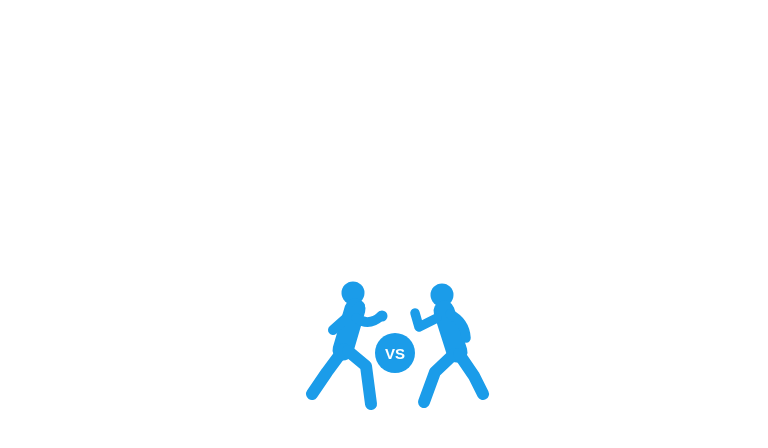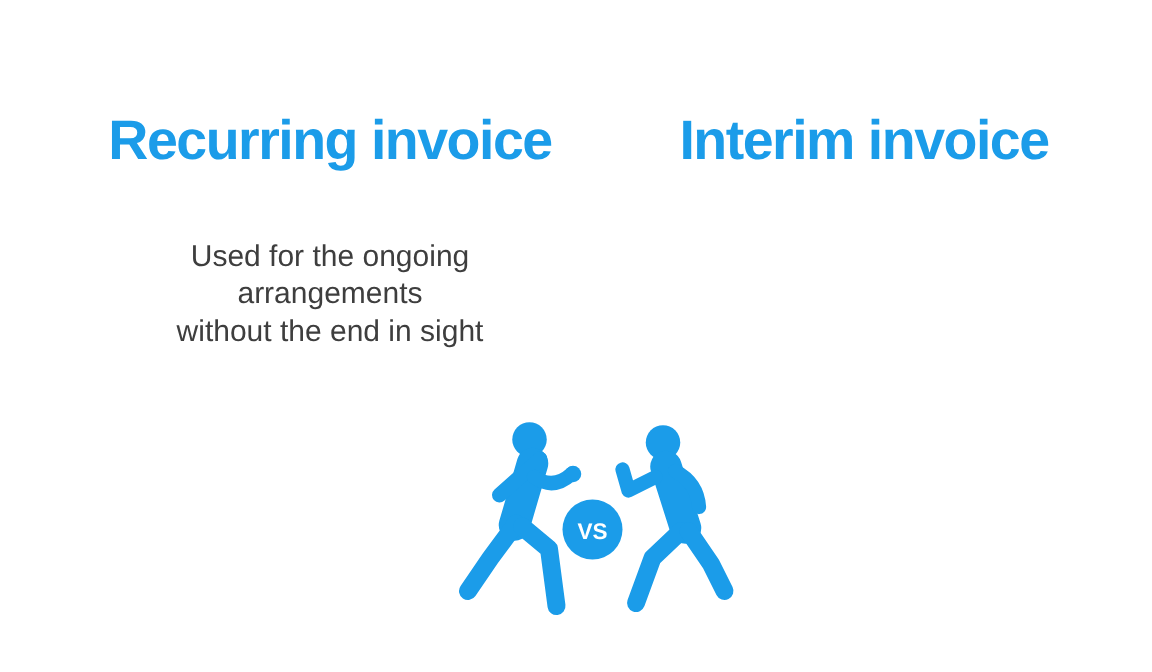--- a/index.html
+++ b/index.html
@@ -52,29 +52,22 @@
     font-weight:bold;
     font-size:15px;
     fill:#ffffff;
   }
 </style>
 </head>
 <body>
 
 <div class="canvas">
 
-  <div class="col col-left">
-    <h1 class="col-title">Recurring invoice</h1>
-    <p class="col-desc">Used for the ongoing
-arrangements
-without the end in sight</p>
-  </div>
 
   <div class="col col-right">
-    <h1 class="col-title">Interim invoice</h1>
   </div>
 
   <div class="vs-graphic">
     <svg viewBox="0 0 192 162" xmlns="http://www.w3.org/2000/svg">
 
       <g>
         <circle class="fighter-fill" cx="50" cy="21" r="11.5"></circle>
         <path class="fighter-stroke" d="M52 37 L40 78" stroke-width="21" stroke-linecap="round"></path>
         <path class="fighter-stroke" d="M30 58 L57 34" stroke-width="10" stroke-linecap="round"></path>
         <path class="fighter-stroke" d="M53 46 Q66 55 78 44" stroke-width="9.5" stroke-linecap="round"></path>

